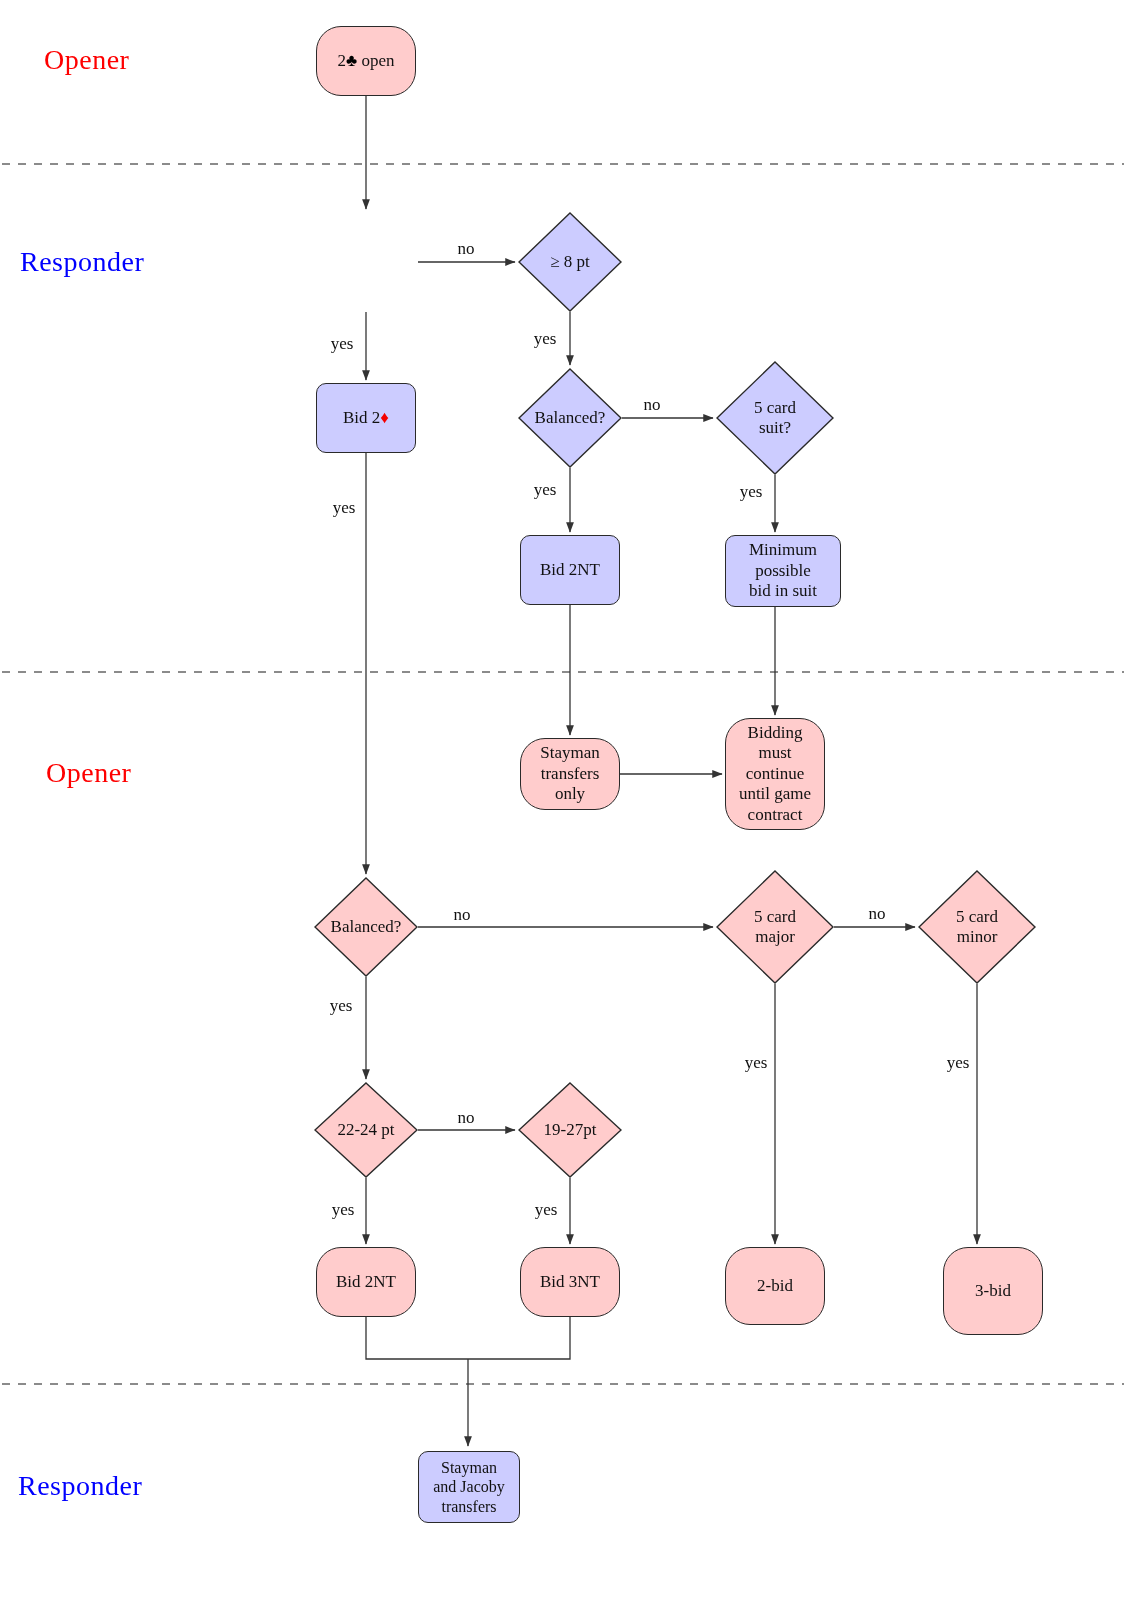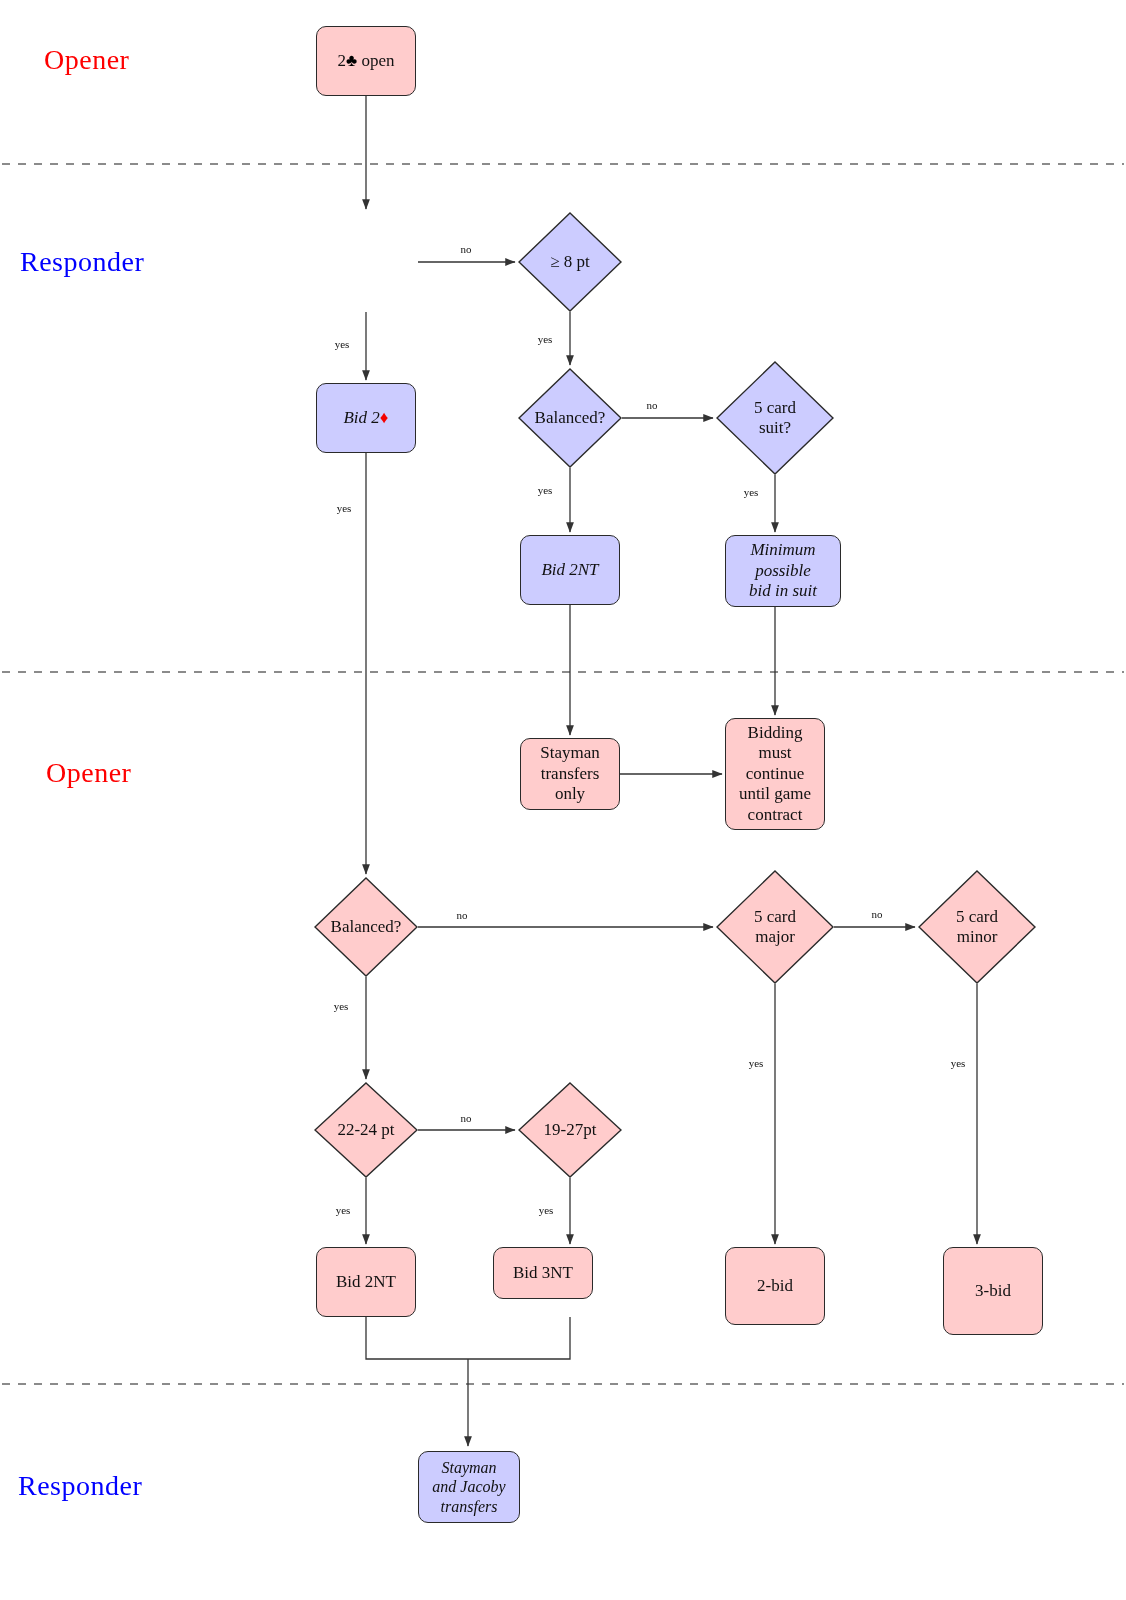--- a/index.html
+++ b/index.html
@@ -32,35 +32,35 @@
     position:relative;z-index:2;
     font-size:17px;line-height:1.2;
     white-space:pre-line;
     padding:0 2px;
   }
   .node.rect{
     border:1.4px solid #2a2a2a;
     border-radius:10px;
     box-sizing:border-box;
   }
-  .node.rect.pink{background:var(--opener-fill,#ffcccc);}
-  .node.rect.blue{background:var(--responder-fill,#ccccff);font-style:italic;}
+  .node.rect.pink{background:var(--opener-fill,#ffcccc);border-radius:25px;}
+  .node.rect.blue{background:var(--responder-fill,#ccccff);}
   .node.diamond{background:transparent;}
   .node.diamond svg{position:absolute;inset:0;width:100%;height:100%;}
   .node.diamond polygon{stroke:#2a2a2a;stroke-width:1.4;}
   .node.diamond.pink polygon{fill:var(--opener-fill,#ffcccc);}
   .node.diamond.blue polygon{fill:var(--responder-fill,#ccccff);}
 
   .suit-black{color:#000;}
   .suit-red{color:var(--suit-red,#ff1a1a);}
 
   .elabel{
     position:absolute;z-index:2;
     transform:translate(-50%,-50%);
-    font-size:11px;
+    font-size:17px;
     background:transparent;
     white-space:nowrap;
   }
 </style>
 </head>
 <body>
 
 <div class="canvas">
 
   <svg class="wires">
@@ -195,21 +195,21 @@
     <svg viewBox="0 0 104 96" preserveAspectRatio="none">
         <polygon points="52,1 103,48 52,95 1,48"></polygon>
       </svg>
     <span class="nodetext">19-27pt</span>
   </div>
 
   <div class="node rect pink" style="left:316px;top:1247px;width:100px;height:70px">
     <span class="nodetext">Bid 2NT</span>
   </div>
 
-  <div class="node rect pink" style="left:493px;top:1247px;width:100px;height:52px">
+  <div class="node rect pink" style="left:520px;top:1247px;width:100px;height:70px">
     <span class="nodetext">Bid 3NT</span>
   </div>
 
   <div class="node rect pink" style="left:725px;top:1247px;width:100px;height:78px">
     <span class="nodetext">2-bid</span>
   </div>
 
   <div class="node rect pink" style="left:943px;top:1247px;width:100px;height:88px">
     <span class="nodetext">3-bid</span>
   </div>

